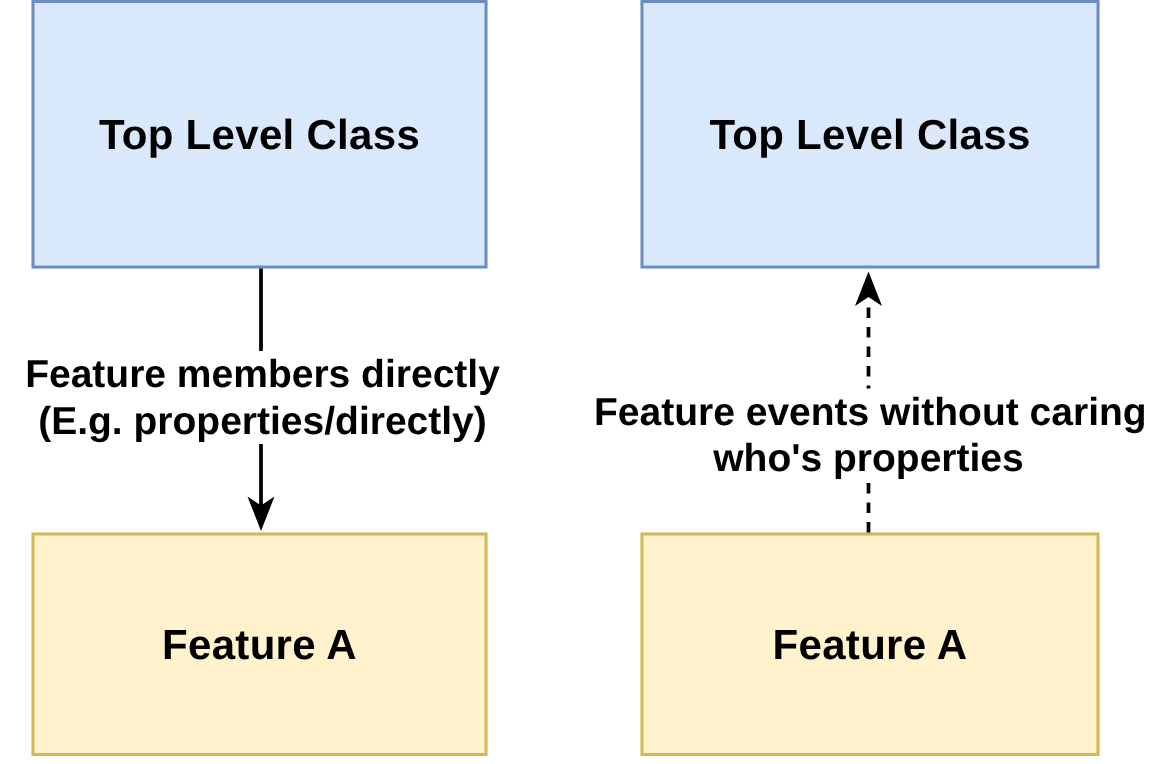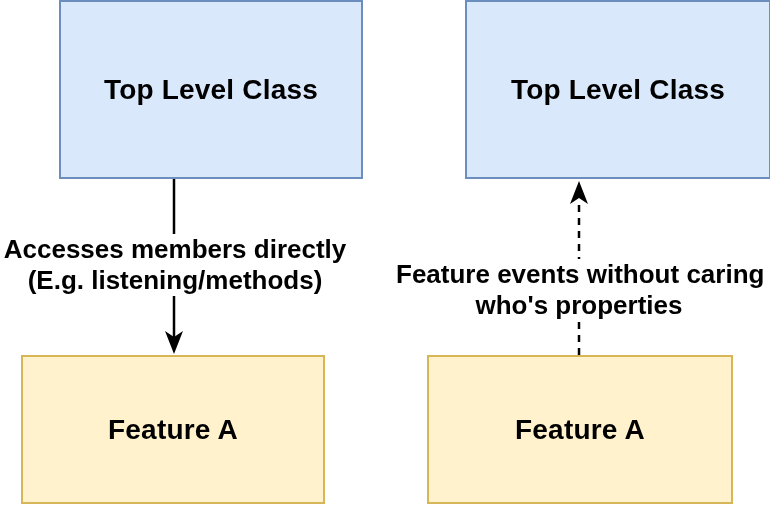--- a/index.html
+++ b/index.html
@@ -24,21 +24,20 @@
     justify-content: center;
     text-align: center;
     font-size: 28px;
     font-weight: 700;
     color: #000000;
     letter-spacing: 0.2px;
   }
   .class-box {
     background: var(--class-box-fill, #dae8fc);
     border: 2px solid var(--class-box-border, #6c8ebf);
-    margin-left: 38px;
   }
   .feature-box {
     background: var(--feature-box-fill, #fff2cc);
     border: 2px solid var(--feature-box-border, #d6b656);
     justify-content: center;
   }
   .box-left-top    { left: 21px;  top: 0px;   width: 304px; height: 179px; }
   .box-right-top   { left: 427px; top: 0px;   width: 306px; height: 179px; }
   .box-left-bottom { left: 21px;  top: 355px; width: 304px; height: 149px; }
   .box-right-bottom{ left: 427px; top: 355px; width: 306px; height: 149px; }
@@ -92,22 +91,22 @@
       <polygon points="174,354 165,331 174,337 183,331" fill="#000000"></polygon>
     </g>
 
     <g>
       <line x1="579" y1="355" x2="579" y2="202" stroke="#000000" stroke-width="2.5" stroke-dasharray="7 6"></line>
       <polygon points="579,181 570,204 579,198 588,204" fill="#000000"></polygon>
     </g>
   </svg>
 
   <div class="edge-label label-left">
-    <div>Accesses members directly</div>
-    <div>(E.g. listening/methods)</div>
+    <div>Feature members directly</div>
+    <div>(E.g. properties/directly)</div>
   </div>
 
   <div class="edge-label label-right">
     <div>Feature events without caring</div>
     <div>who's properties</div>
   </div>
 
 </div>
 
 </body></html>

